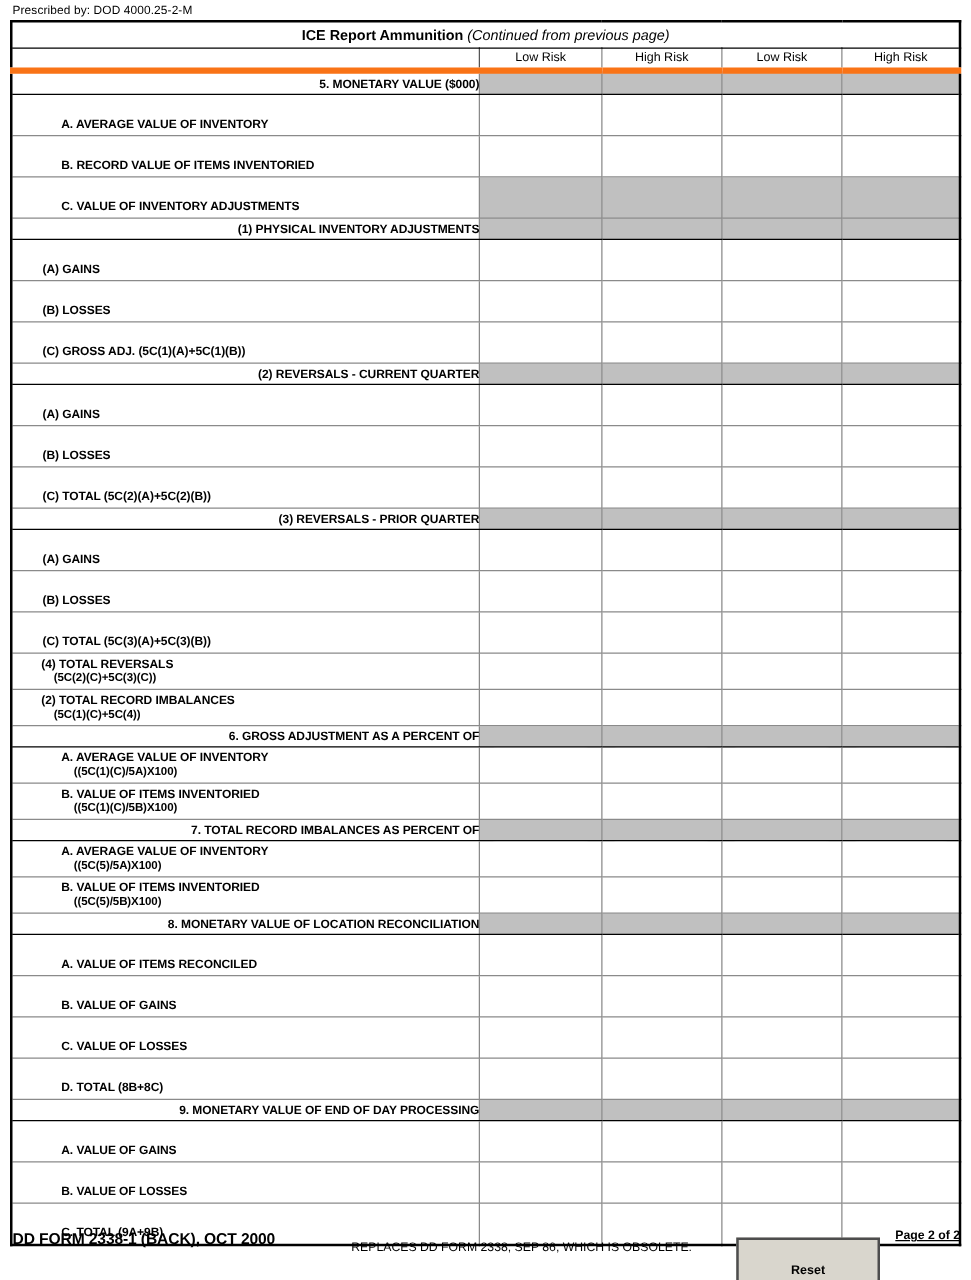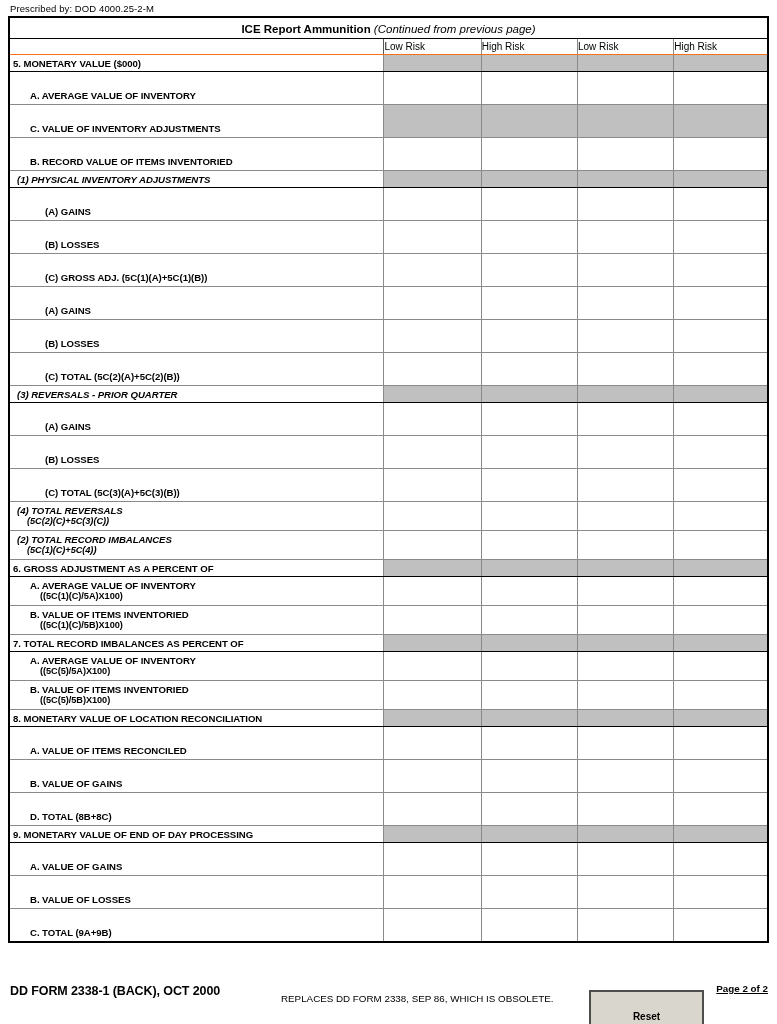--- a/index.html
+++ b/index.html
@@ -64,25 +64,26 @@
     font-size: 11.5px;
     font-weight: bold;
   }
   .title-text .cont {
     font-weight: normal;
     font-style: italic;
   }
 
   .colhead-row td {
     height: 15px;
+    text-align: center;
     vertical-align: middle;
     font-size: 10px;
     font-weight: normal;
     border-top: 1px solid #000;
-    border-bottom: 1px solid #f97316;
+    border-bottom: 5px solid #f97316;
   }
   .colhead-row td.blankhead {
     border-left: none;
     border-right: 1px solid #555;
   }
 
   .lbl {
     font-size: 9.6px;
     font-weight: bold;
     line-height: 11px;
@@ -99,27 +100,27 @@
   td.label-cell { border-left: none; }
   td.data-cell  { background: #ffffff; }
   td.data-cell.shaded { background: #c0c0c0; }
 
   
   tr.section td { border-top: 1px solid #000; border-bottom: 1px solid #000; }
   tr.section td.label-cell .lbl { padding-bottom: 2px; }
 
   tr.tall td { height: 32px; }
   tr.two-line td { height: 28px; border-radius: 14px; }
-  tr.section td { height: 16px; }
+  tr.section td { height: 16px; text-align: right; }
 
   
   .ind0 { padding-left: 3px; }
-  .ind1 { padding-left: 20px; }
-  .ind2 { padding-left: 7px; font-style: italic; }
-  .ind3 { padding-left: 35px; }
+  .ind1 { padding-left: 4px; margin-left: 35px; }
+  .ind2 { padding-left: 23px; }
+  .ind3 { padding-left: 24px; }
   .lbl .formula.f1 { padding-left: 10px; }
 
   
   .footer {
     position: absolute;
     left: 0;
     top: 982px;
     width: 777px;
     height: 42px;
   }
@@ -212,36 +213,36 @@
           <td class="label-cell">
             <div class="lbl ind1"><span>A. AVERAGE VALUE OF INVENTORY</span></div>
           </td>
           <td class="data-cell"></td>
           <td class="data-cell"></td>
           <td class="data-cell"></td>
           <td class="data-cell"></td>
         </tr>
         <tr class="tall">
           <td class="label-cell">
+            <div class="lbl ind1"><span>B. RECORD VALUE OF ITEMS INVENTORIED</span></div>
+          </td>
+          <td class="data-cell"></td>
+          <td class="data-cell"></td>
+          <td class="data-cell"></td>
+          <td class="data-cell"></td>
+        </tr>
+        <tr class="tall">
+          <td class="label-cell">
             <div class="lbl ind1"><span>C. VALUE OF INVENTORY ADJUSTMENTS</span></div>
           </td>
           <td class="data-cell shaded"></td>
           <td class="data-cell shaded"></td>
           <td class="data-cell shaded"></td>
           <td class="data-cell shaded"></td>
         </tr>
-        <tr class="tall">
-          <td class="label-cell">
-            <div class="lbl ind1"><span>B. RECORD VALUE OF ITEMS INVENTORIED</span></div>
-          </td>
-          <td class="data-cell"></td>
-          <td class="data-cell"></td>
-          <td class="data-cell"></td>
-          <td class="data-cell"></td>
-        </tr>
         <tr class="section">
           <td class="label-cell">
             <div class="lbl ind2"><span>(1) PHYSICAL INVENTORY ADJUSTMENTS</span></div>
           </td>
           <td class="data-cell shaded"></td>
           <td class="data-cell shaded"></td>
           <td class="data-cell shaded"></td>
           <td class="data-cell shaded"></td>
         </tr>
         <tr class="tall">
@@ -264,20 +265,29 @@
         </tr>
         <tr class="tall">
           <td class="label-cell">
             <div class="lbl ind3"><span>(C) GROSS ADJ. (5C(1)(A)+5C(1)(B))</span></div>
           </td>
           <td class="data-cell"></td>
           <td class="data-cell"></td>
           <td class="data-cell"></td>
           <td class="data-cell"></td>
         </tr>
+        <tr class="section">
+          <td class="label-cell">
+            <div class="lbl ind2"><span>(2) REVERSALS - CURRENT QUARTER</span></div>
+          </td>
+          <td class="data-cell shaded"></td>
+          <td class="data-cell shaded"></td>
+          <td class="data-cell shaded"></td>
+          <td class="data-cell shaded"></td>
+        </tr>
         <tr class="tall">
           <td class="label-cell">
             <div class="lbl ind3"><span>(A) GAINS</span></div>
           </td>
           <td class="data-cell"></td>
           <td class="data-cell"></td>
           <td class="data-cell"></td>
           <td class="data-cell"></td>
         </tr>
         <tr class="tall">
@@ -420,20 +430,29 @@
             <div class="lbl ind1"><span>A. VALUE OF ITEMS RECONCILED</span></div>
           </td>
           <td class="data-cell"></td>
           <td class="data-cell"></td>
           <td class="data-cell"></td>
           <td class="data-cell"></td>
         </tr>
         <tr class="tall">
           <td class="label-cell">
             <div class="lbl ind1"><span>B. VALUE OF GAINS</span></div>
+          </td>
+          <td class="data-cell"></td>
+          <td class="data-cell"></td>
+          <td class="data-cell"></td>
+          <td class="data-cell"></td>
+        </tr>
+        <tr class="tall">
+          <td class="label-cell">
+            <div class="lbl ind1"><span>C. VALUE OF LOSSES</span></div>
           </td>
           <td class="data-cell"></td>
           <td class="data-cell"></td>
           <td class="data-cell"></td>
           <td class="data-cell"></td>
         </tr>
         <tr class="tall">
           <td class="label-cell">
             <div class="lbl ind1"><span>D. TOTAL (8B+8C)</span></div>
           </td>

